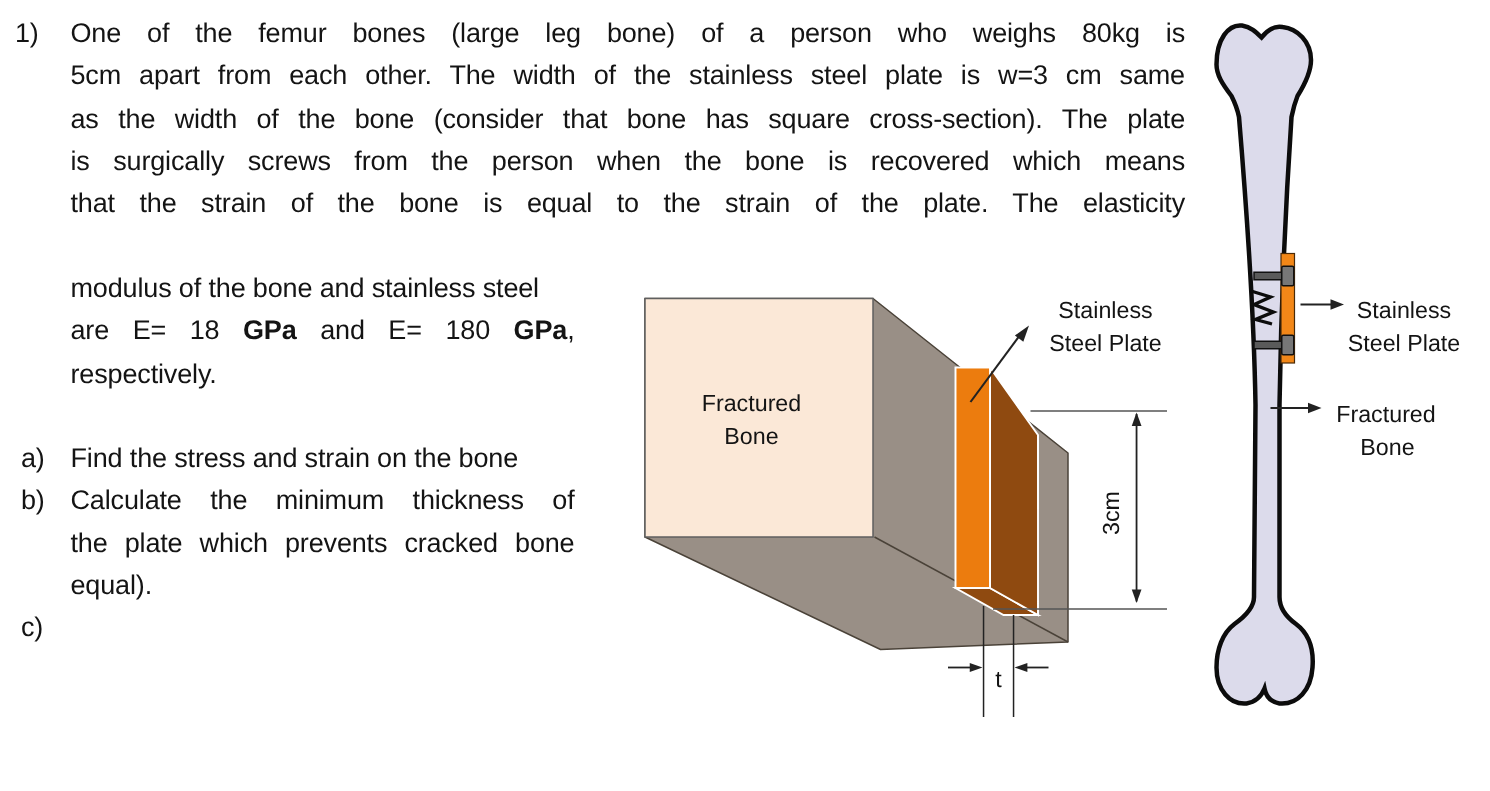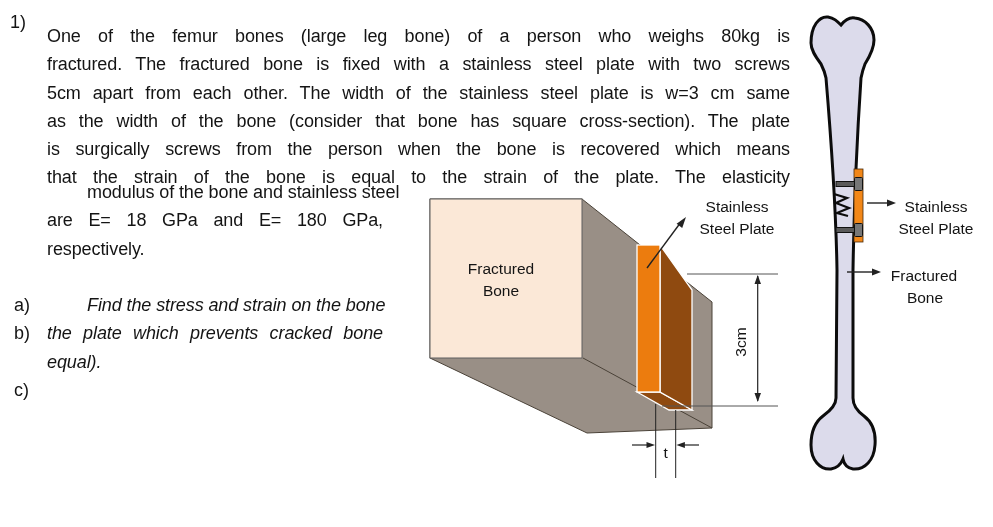--- a/index.html
+++ b/index.html
@@ -2,42 +2,41 @@
 <html><head>
 <meta charset="utf-8">
 <style>
   html,body{margin:0;padding:0;}
   body{
     width:993px;height:527px;background:#ffffff;position:relative;overflow:hidden;
     font-family:"Liberation Sans","DejaVu Sans",sans-serif;color:#141414;
   }
   .ln{height:28.3px;line-height:28.3px;font-size:18px;letter-spacing:-0.1px;}
   .jl{text-align:justify;text-align-last:justify;}
-  .nw{white-space:nowrap;margin-left:40px;}
-  .b{font-weight:normal;}
+  .nw{white-space:nowrap;}
+  .b{font-weight:bold;}
   .p1{position:absolute;left:10px;top:8px;display:flex;}
   .p1 .marker{width:37px;}
-  .p1 .col{width:743px;margin-top:14px;}
+  .p1 .col{width:743px;}
   .p2{position:absolute;left:47px;top:178px;width:336px;}
   .items{position:absolute;left:14px;top:291px;}
   .item{display:flex;}
   .item .marker{width:33px;}
-  .item .itext{width:336px;font-style:italic;}
+  .item .itext{width:336px;}
   .fig3d{position:absolute;left:425px;top:190px;width:460px;height:290px;}
   .femur{position:absolute;left:795px;top:8px;width:198px;height:480px;}
   .figtext{font-family:"Liberation Sans","DejaVu Sans",sans-serif;font-size:15.5px;fill:#141414;}
 </style>
 </head>
 <body>
 
 <div class="p1">
   <div class="marker ln">1)</div>
   <div class="col">
     <div class="ln jl">One of the femur bones (large leg bone) of a person who weighs 80kg is</div>
-    <div class="ln jl">fractured. The fractured bone is fixed with a stainless steel plate with two screws</div>
     <div class="ln jl">5cm apart from each other. The width of the stainless steel plate is w=3 cm same</div>
     <div class="ln jl">as the width of the bone (consider that bone has square cross-section). The plate</div>
     <div class="ln jl">is surgically screws from the person when the bone is recovered which means</div>
     <div class="ln jl">that the strain of the bone is equal to the strain of the plate. The elasticity</div>
   </div>
 </div>
 
 <div class="p2">
   <div class="ln nw">modulus of the bone and stainless steel</div>
   <div class="ln jl"><span>are E= 18 </span><span class="b">GPa</span><span> and E= 180 </span><span class="b">GPa</span><span>,</span></div>
@@ -47,20 +46,21 @@
 <div class="items">
   <div class="item">
     <div class="marker ln">a)</div>
     <div class="itext">
       <div class="ln nw">Find the stress and strain on the bone</div>
     </div>
   </div>
   <div class="item">
     <div class="marker ln">b)</div>
     <div class="itext">
+      <div class="ln jl">Calculate the minimum thickness of</div>
       <div class="ln jl">the plate which prevents cracked bone</div>
       <div class="ln">equal).</div>
     </div>
   </div>
   <div class="item">
     <div class="marker ln">c)</div>
     <div class="itext">
     </div>
   </div>
 </div>

